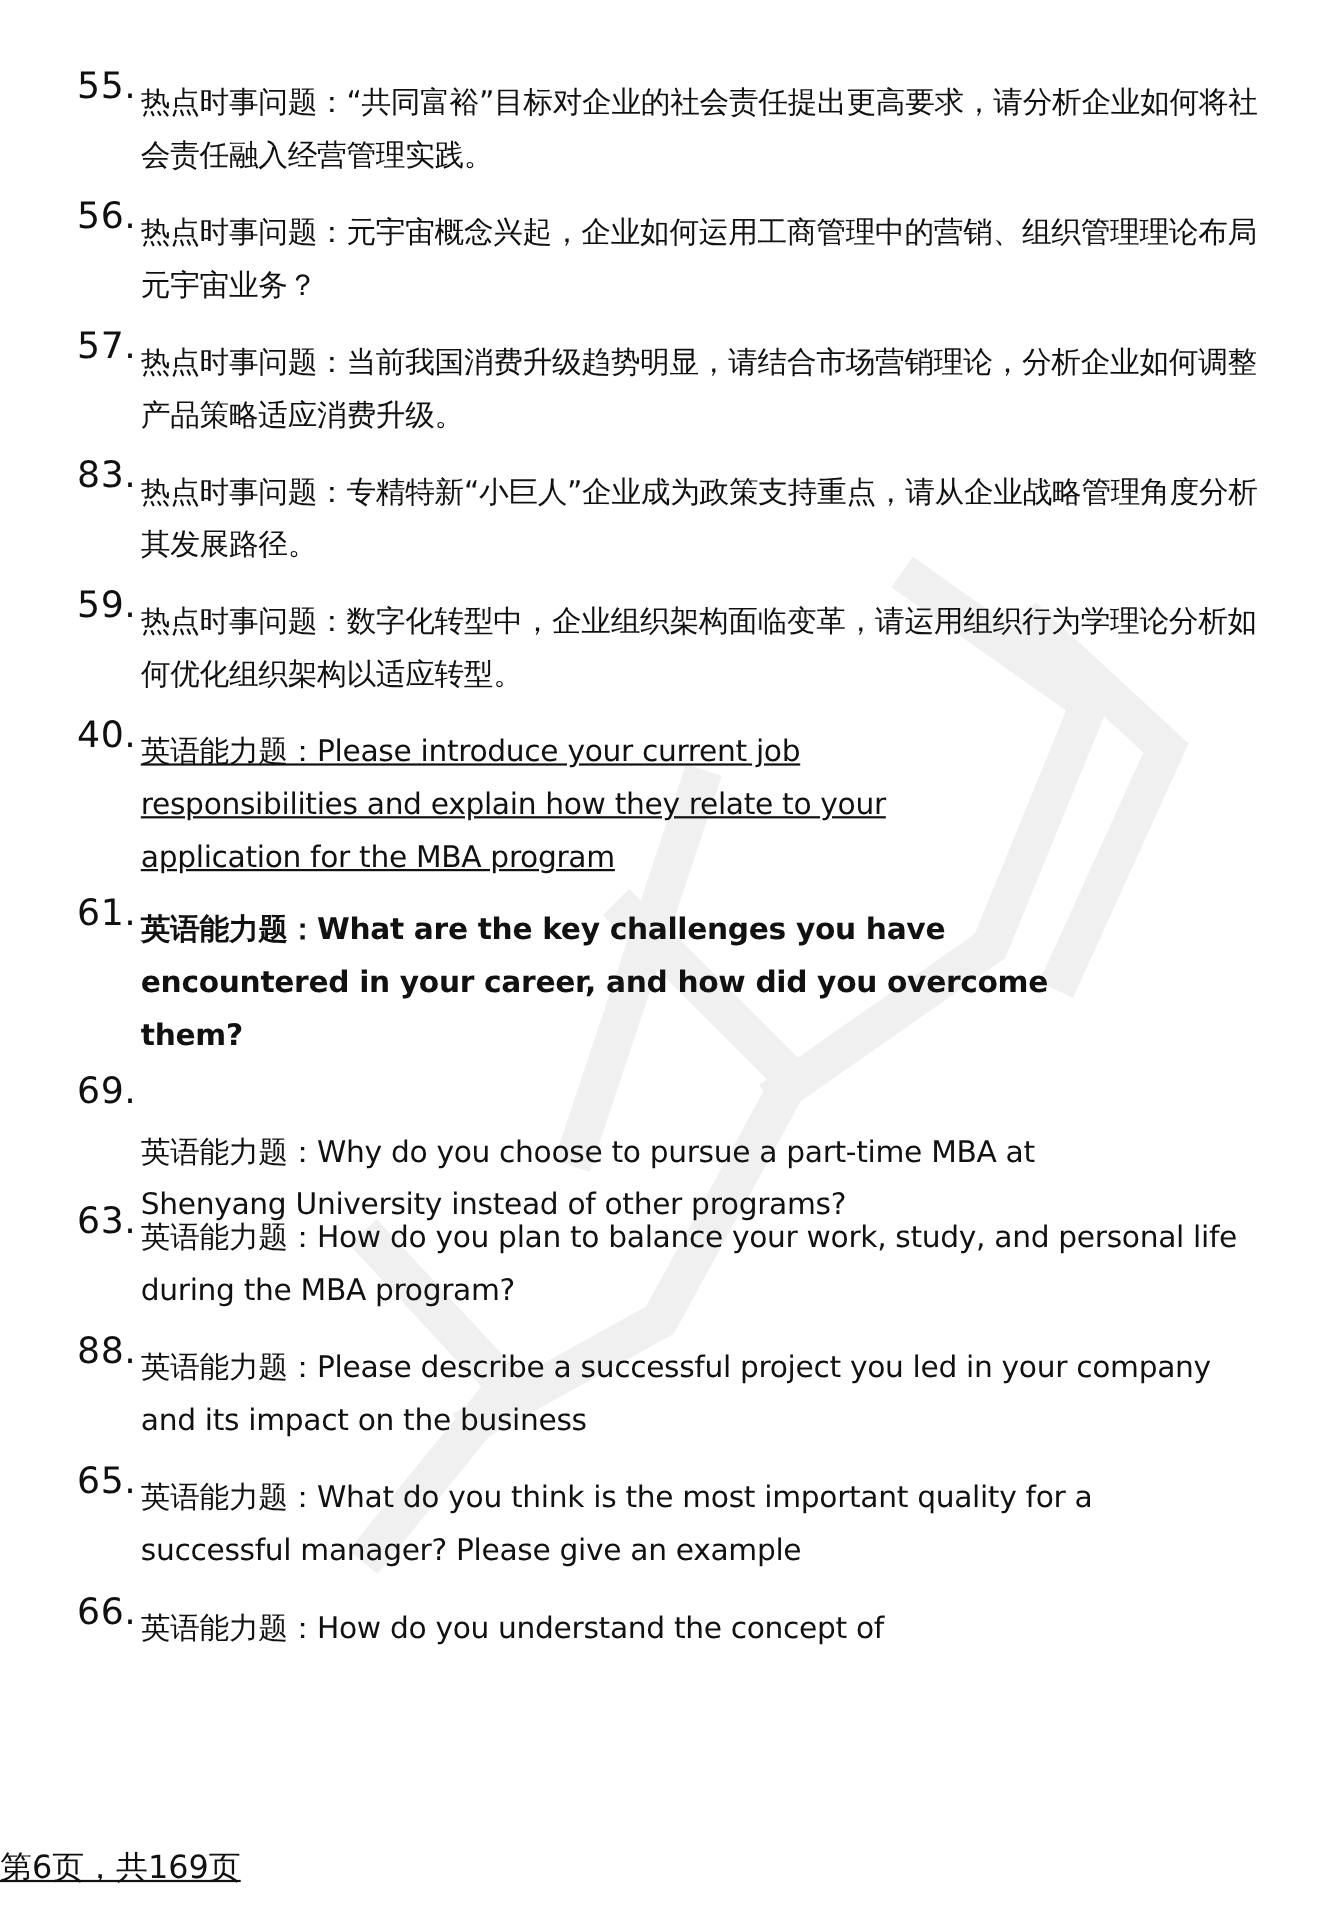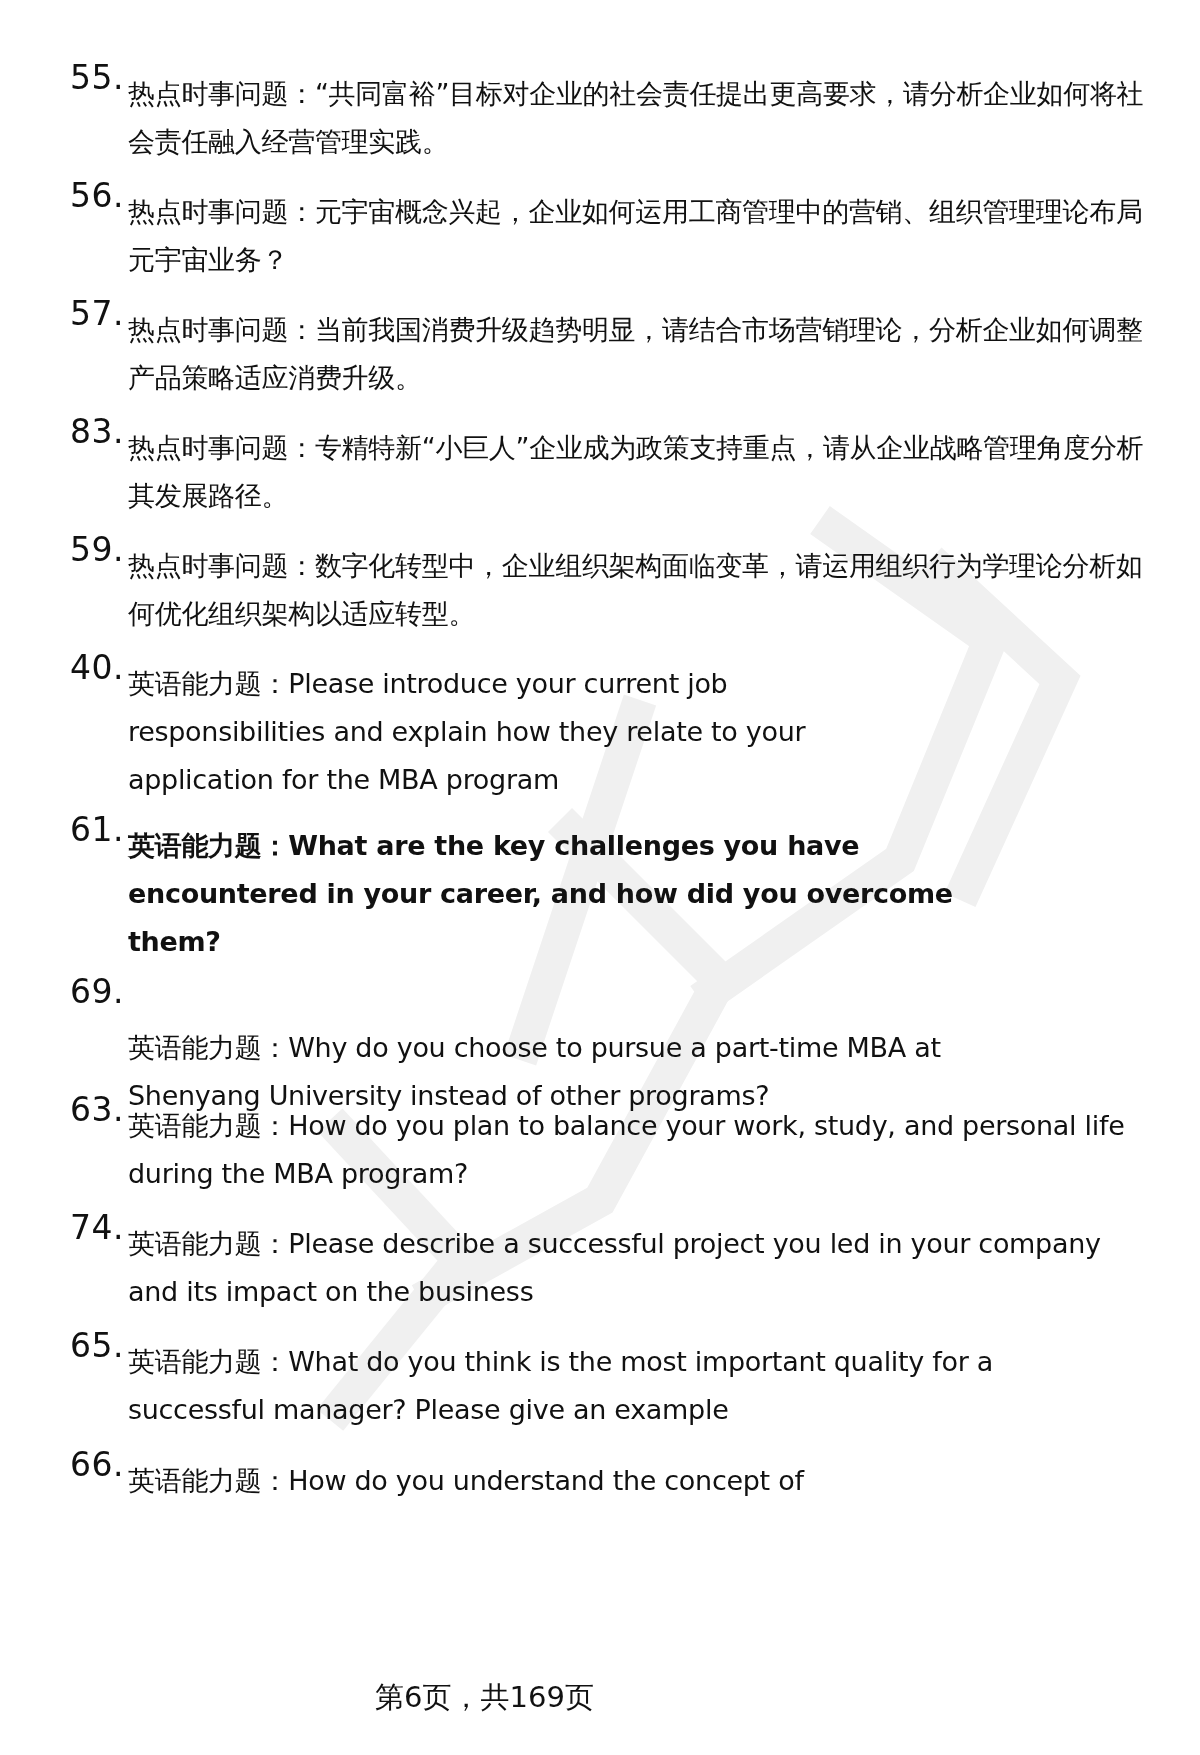--- a/index.html
+++ b/index.html
@@ -3,21 +3,21 @@
   <meta charset="utf-8">
   <style>
     html, body { margin: 0; padding: 0; background: #ffffff; }
     body { width: 1200px; height: 1755px; position: relative; overflow: hidden;
            font-family: "DejaVu Sans", "Liberation Sans", sans-serif; color: #111111; }
     .watermark { position: absolute; left: 0; top: 0; width: 1200px; height: 1755px; pointer-events: none; }
     .q { position: absolute; left: 0; width: 1200px; }
     .q .num { position: absolute; left: 70px; top: 0; font-size: 33px; line-height: 48px; letter-spacing: 0.5px; }
     .q .body { position: absolute; left: 128px; top: 16px; width: 1020px; font-size: 27px; line-height: 48px; letter-spacing: -0.3px; }
     .q .cat { }
-    .footer { position: absolute; left: 0; width: 969px; top: 1677px; text-align: center; font-size: 29px; line-height: 40px; }
+    .footer { position: absolute; left: 0; width: 969px; top: 1677px; font-size: 29px; line-height: 40px; text-decoration: underline; }
   </style>
 </head>
 <body>
 
 <svg class="watermark" viewBox="0 0 1200 1755" xmlns="http://www.w3.org/2000/svg">
   <g fill="none" stroke="#f0f0f0" stroke-width="34" stroke-linejoin="miter">
     <polyline points="820,520 990,640 900,860 700,1000"></polyline>
     <polyline points="930,560 1060,680 960,900"></polyline>
     <polyline points="560,820 720,980 600,1200 420,1300"></polyline>
     <polyline points="330,1120 460,1260 330,1420"></polyline>
@@ -45,40 +45,40 @@
   <div class="body"><span class="cat">热点时事问题：</span><span>专精特新“小巨人”企业成为政策支持重点，请从企业战略管理角度分析其发展路径。</span></div>
 </div>
 
 <div class="q" style="top:526px;">
   <span class="num">59.</span>
   <div class="body"><span class="cat">热点时事问题：</span><span>数字化转型中，企业组织架构面临变革，请运用组织行为学理论分析如何优化组织架构以适应转型。</span></div>
 </div>
 
 <div class="q" style="top:644px;">
   <span class="num">40.</span>
-  <div class="body" style="width:800px;"><span class="cat">英语能力题：</span><span>Please introduce your current job responsibilities and explain how they relate to your application for the MBA program</span></div>
+  <div class="body" style="width:800px;text-decoration:underline;"><span class="cat">英语能力题：</span><span>Please introduce your current job responsibilities and explain how they relate to your application for the MBA program</span></div>
 </div>
 
 <div class="q" style="top:806px;">
   <span class="num">61.</span>
   <div class="body" style="width:900px;font-weight:bold;"><span class="cat">英语能力题：</span><span>What are the key challenges you have encountered in your career, and how did you overcome them?</span></div>
 </div>
 
 <div class="q" style="top:968px;">
   <span class="num">69.</span>
   <div class="body" style="width:900px;margin-top:40px;"><span class="cat">英语能力题：</span><span>Why do you choose to pursue a part-time MBA at Shenyang University instead of other programs?</span></div>
 </div>
 
 <div class="q" style="top:1086px;">
   <span class="num">63.</span>
   <div class="body"><span class="cat">英语能力题：</span><span>How do you plan to balance your work, study, and personal life during the MBA program?</span></div>
 </div>
 
 <div class="q" style="top:1204px;">
-  <span class="num">74.</span>
+  <span class="num">88.</span>
   <div class="body"><span class="cat">英语能力题：</span><span>Please describe a successful project you led in your company and its impact on the business</span></div>
 </div>
 
 <div class="q" style="top:1322px;">
   <span class="num">65.</span>
   <div class="body" style="width:960px;"><span class="cat">英语能力题：</span><span>What do you think is the most important quality for a successful manager? Please give an example</span></div>
 </div>
 
 <div class="q" style="top:1441px;">
   <span class="num">66.</span>

